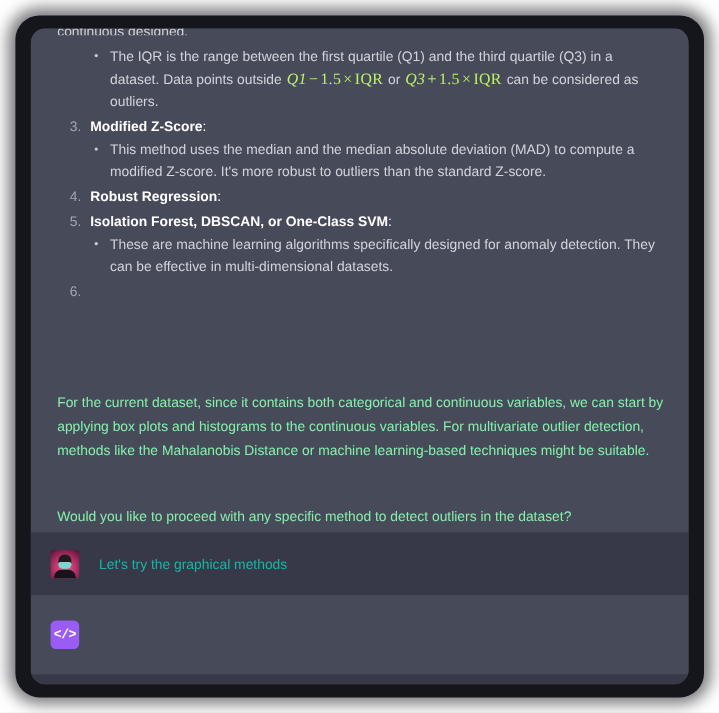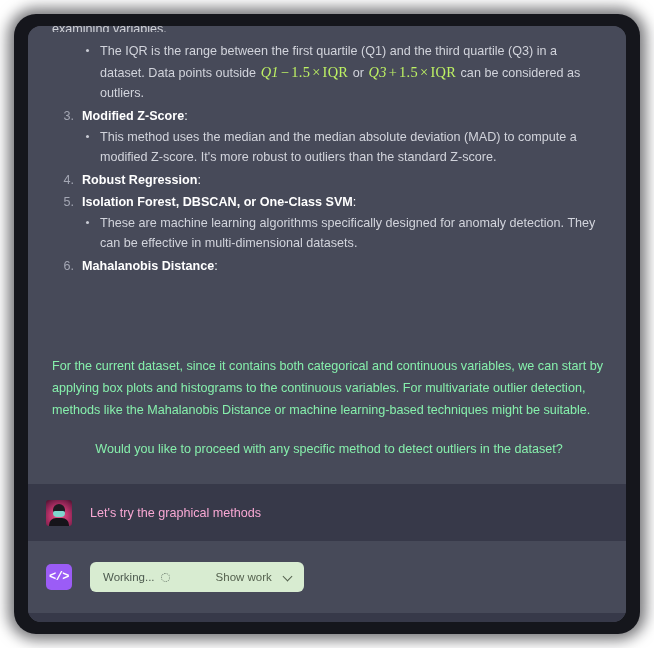--- a/index.html
+++ b/index.html
@@ -131,21 +131,21 @@
 
   .para {
     position: absolute;
     left: 24px;
     width: 554px;
     color: #86efac;
     font-size: 12.6px;
     line-height: 22px;
   }
   #para-summary { top: 329px; }
-  #para-question { top: 412px; text-align: center; }
+  #para-question { top: 433px; }
 
   
   .user-row {
     position: absolute;
     left: 0;
     top: 458px;
     width: 598px;
     height: 57px;
     background: #373949;
     display: flex;
@@ -185,21 +185,21 @@
   }
   .avatar .body {
     position: absolute;
     left: 3px; bottom: 0;
     width: 20px; height: 8px;
     border-radius: 7px 7px 0 0;
     background: #16141a;
   }
   .user-text {
     margin-left: 18px;
-    color: #f9a8d4;
+    color: #14b8a6;
     font-size: 12.6px;
     line-height: 18px;
     text-align: right;
   }
 
   
   .tool-row {
     position: absolute;
     left: 0;
     top: 515px;
@@ -284,21 +284,21 @@
   }
 </style>
 </head>
 <body>
 
 <div id="app-frame">
   <div id="chat-window">
 
     <div class="assistant-pane">
 
-      <div class="clipped-top-line">examining variables.</div>
+      <div class="clipped-top-line">continuous designed.</div>
 
       <ol class="method-list">
 
         <li style="margin-top:-2px;">
           <ul class="sub-list">
             <li>
               <span class="bullet-dot"></span>
               <span class="sub-text"><span>The IQR is the range between the first quartile (Q1) and the third quartile (Q3) in a dataset. Data points outside </span><span class="math"><span class="mvar">Q1</span><span class="mop">−</span><span>1.5</span><span class="mop">×</span><span>IQR</span></span><span> or </span><span class="math"><span class="mvar">Q3</span><span class="mop">+</span><span>1.5</span><span class="mop">×</span><span>IQR</span></span><span> can be considered as outliers.</span></span>
             </li>
           </ul>
@@ -326,21 +326,20 @@
           <ul class="sub-list">
             <li>
               <span class="bullet-dot"></span>
               <span class="sub-text">These are machine learning algorithms specifically designed for anomaly detection. They can be effective in multi-dimensional datasets.</span>
             </li>
           </ul>
         </li>
 
         <li>
           <span class="li-num">6.</span>
-          <span class="li-title"><span>Mahalanobis Distance</span><span class="colon">:</span></span>
         </li>
 
       </ol>
 
       <div class="para" id="para-summary">For the current dataset, since it contains both categorical and continuous variables, we can start by applying box plots and histograms to the continuous variables. For multivariate outlier detection, methods like the Mahalanobis Distance or machine learning-based techniques might be suitable.</div>
 
       <div class="para" id="para-question">Would you like to proceed with any specific method to detect outliers in the dataset?</div>
     </div>
 
     <div class="user-row">
@@ -349,25 +348,18 @@
         <div class="face"></div>
         <div class="hair"></div>
         <div class="mask"></div>
       </div>
       <div class="user-text">Let's try the graphical methods</div>
     </div>
 
     <div class="tool-row">
       <div class="code-badge">&lt;/&gt;</div>
 
-      <div class="working-pill">
-        <span class="working-label">Working...</span>
-        <span class="spinner"></span>
-        <span class="pill-spacer"></span>
-        <span class="show-work-label">Show work</span>
-        <span class="chevron"></span>
-      </div>
     </div>
 
     <div class="bottom-bar"></div>
 
   </div>
 </div>
 
 </body></html>

